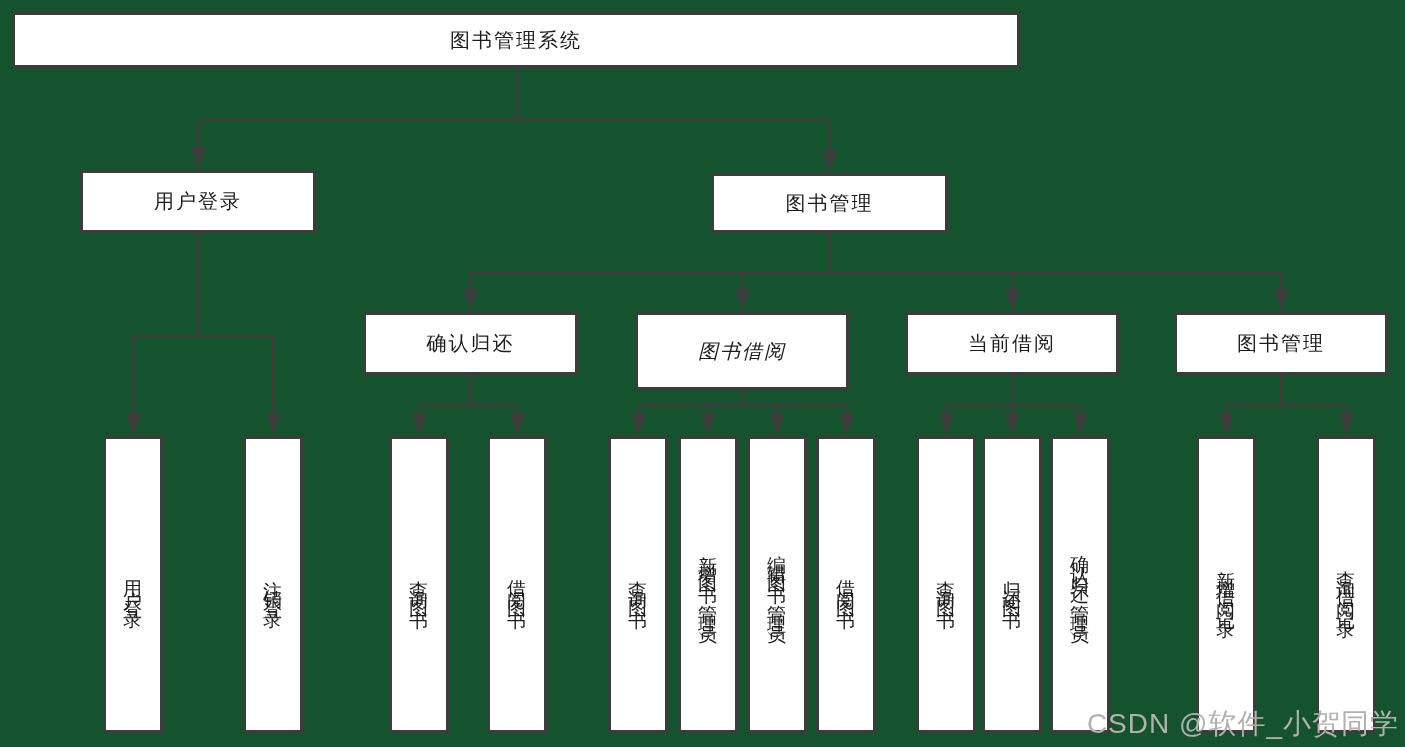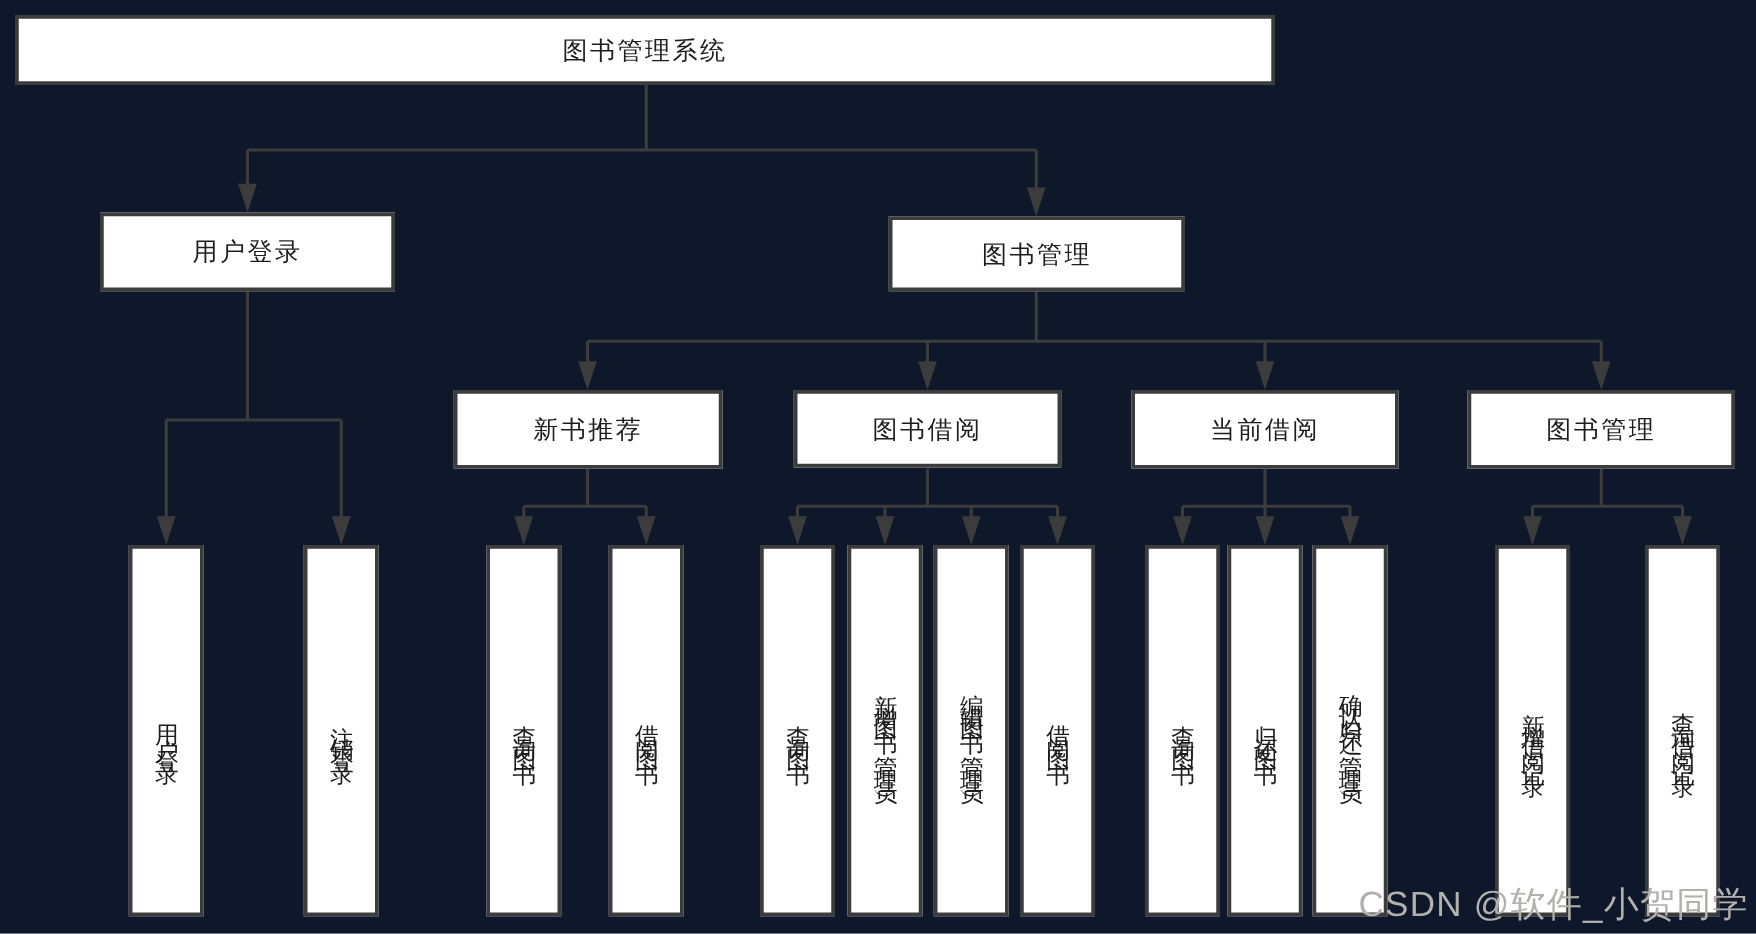--- a/index.html
+++ b/index.html
@@ -1,17 +1,17 @@
 <!DOCTYPE html>
 <html><head>
 <meta charset="utf-8">
 <style>
   html,body { margin:0; padding:0; background:#ffffff; }
   .canvas {
-    position:relative; width:1405px; height:747px; background:#0f172a;
+    position:relative; width:1405px; height:747px; background:#14532d;
     font-family:"Liberation Sans", sans-serif; overflow:hidden;
   }
   .box {
     position:absolute; border:3px solid #3c3c3c; background:#ffffff;
     display:flex; align-items:center; justify-content:center;
     color:#1d1d1d; box-sizing:border-box;
   }
   .h-box { font-size:20px; letter-spacing:2px; }
   .v-box { font-size:19px; }
   .v-box .vtext {
@@ -68,23 +68,23 @@
   </div>
 
   <div class="box h-box" style="left:80px; top:170px; width:236px; height:63px;">
     <span>用户登录</span>
   </div>
   <div class="box h-box" style="left:711px; top:173px; width:237px; height:60px;font-family:Liberation Mono, monospace;">
     <span>图书管理</span>
   </div>
 
   <div class="box h-box" style="left:363px; top:312px; width:215px; height:63px;">
-    <span>新书推荐</span>
+    <span>确认归还</span>
   </div>
-  <div class="box h-box" style="left:635px; top:312px; width:214px; height:62px;">
+  <div class="box h-box" style="left:635px; top:312px; width:214px; height:78px;font-style:italic;">
     <span>图书借阅</span>
   </div>
   <div class="box h-box" style="left:905px; top:312px; width:214px; height:63px;text-align:right;">
     <span>当前借阅</span>
   </div>
   <div class="box h-box" style="left:1174px; top:312px; width:214px; height:63px;">
     <span>图书管理</span>
   </div>
 
   <div class="box v-box" style="left:103px; top:436px; width:60px; height:297px;">

